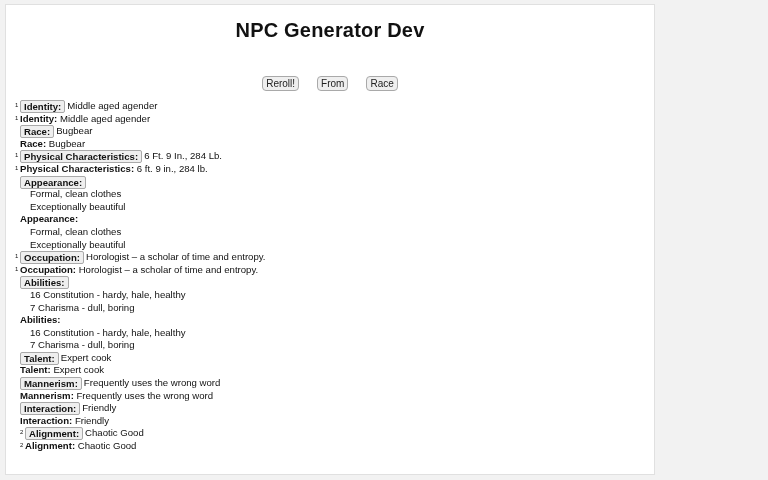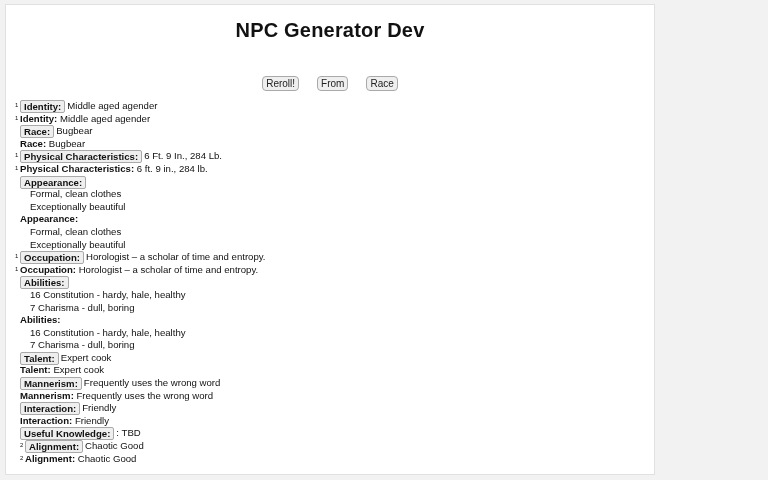--- a/index.html
+++ b/index.html
@@ -196,23 +196,20 @@
       <span class="nosup"></span><span class="label">Mannerism:</span><span> Frequently uses the wrong word</span>
     </div>
 
     <div class="row btnrow">
       <span class="nosup"></span><button class="field-btn">Interaction:</button><span>Friendly</span>
     </div>
     <div class="row">
       <span class="nosup"></span><span class="label">Interaction:</span><span> Friendly</span>
     </div>
 
-    <div class="row btnrow">
-      <span class="nosup"></span><button class="field-btn">Useful Knowledge:</button><span>: TBD</span>
-    </div>
 
     <div class="row btnrow">
       <span class="nosup"></span><span class="sup">2</span><button class="field-btn">Alignment:</button><span>Chaotic Good</span>
     </div>
     <div class="row">
       <span class="nosup"></span><span class="sup">2</span><span class="label">Alignment:</span><span> Chaotic Good</span>
     </div>
 
   </div>
 </div>

